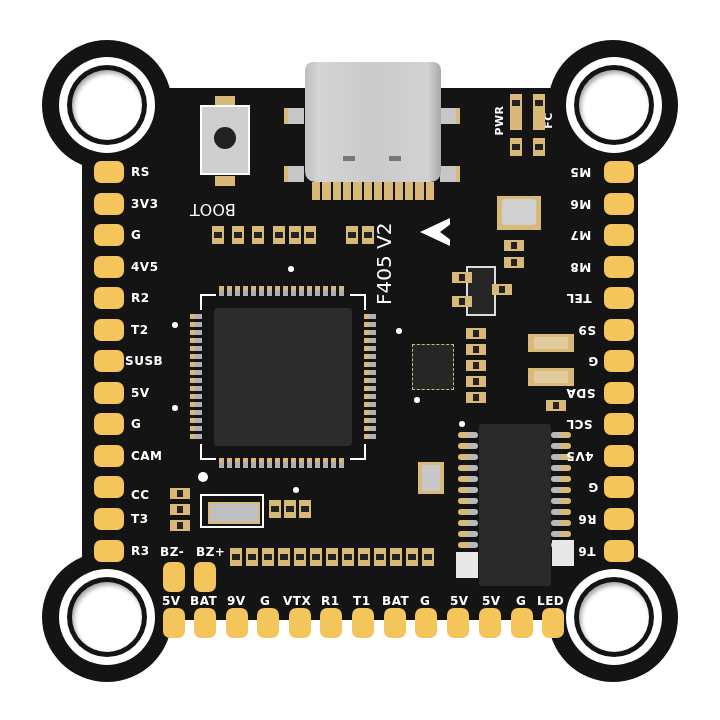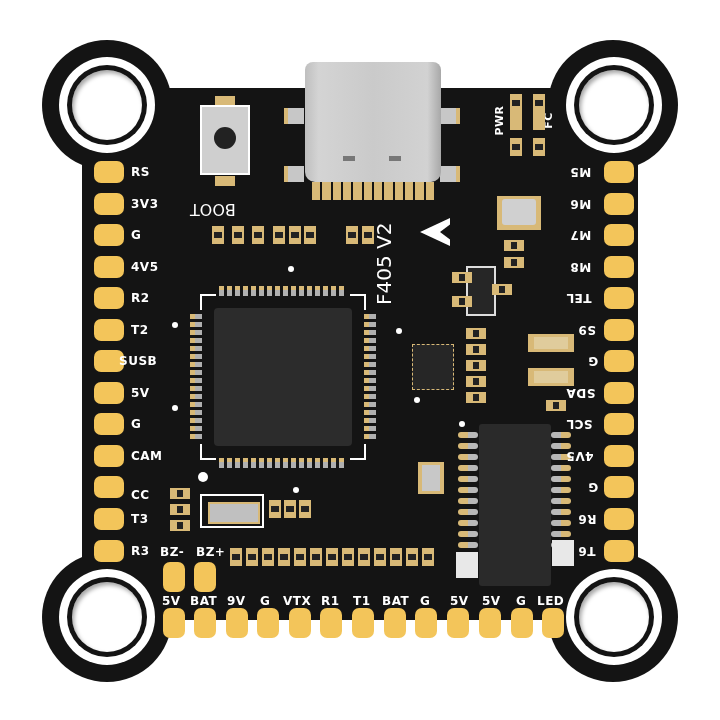--- a/index.html
+++ b/index.html
@@ -299,21 +299,21 @@
     <div class="lbl" style="left:131px;top:197px;">3V3</div>
     <div class="pad" style="left:94px;top:224px;"></div>
     <div class="lbl" style="left:131px;top:228px;">G</div>
     <div class="pad" style="left:94px;top:256px;"></div>
     <div class="lbl" style="left:131px;top:260px;">4V5</div>
     <div class="pad" style="left:94px;top:287px;"></div>
     <div class="lbl" style="left:131px;top:291px;">R2</div>
     <div class="pad" style="left:94px;top:319px;"></div>
     <div class="lbl" style="left:131px;top:323px;">T2</div>
     <div class="pad" style="left:94px;top:350px;"></div>
-    <div class="lbl" style="left:119px;top:354px;">SUSB</div>
+    <div class="lbl" style="left:125px;top:354px;">SUSB</div>
     <div class="pad" style="left:94px;top:382px;"></div>
     <div class="lbl" style="left:131px;top:386px;">5V</div>
     <div class="pad" style="left:94px;top:413px;"></div>
     <div class="lbl" style="left:131px;top:417px;">G</div>
     <div class="pad" style="left:94px;top:445px;"></div>
     <div class="lbl" style="left:131px;top:449px;">CAM</div>
     <div class="pad" style="left:94px;top:476px;"></div>
     <div class="lbl" style="left:131px;top:488px;">CC</div>
     <div class="pad" style="left:94px;top:508px;"></div>
     <div class="lbl" style="left:131px;top:512px;">T3</div>

